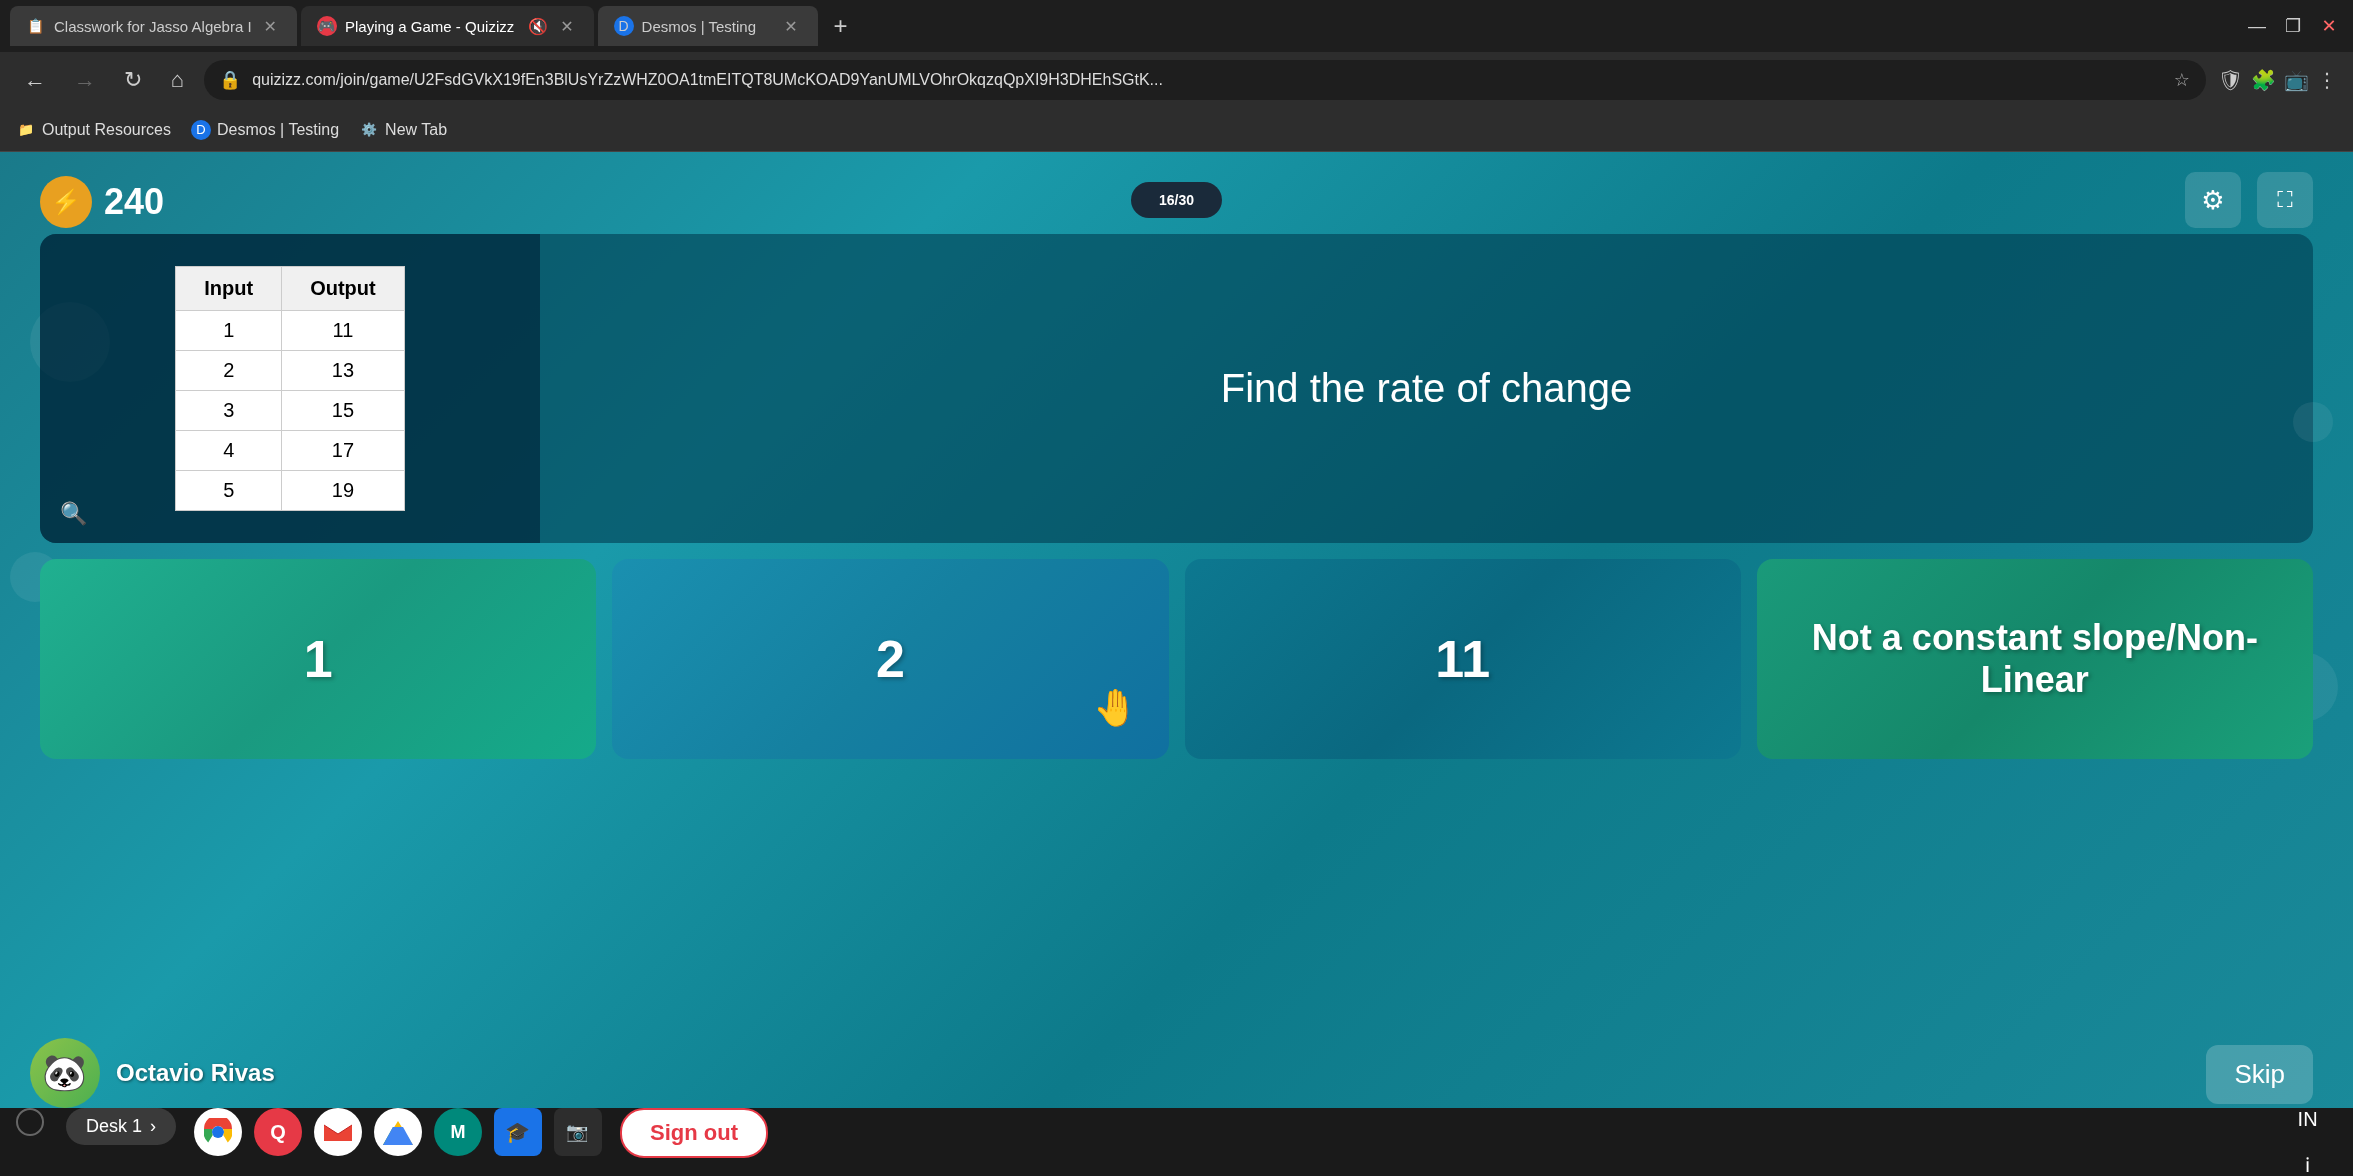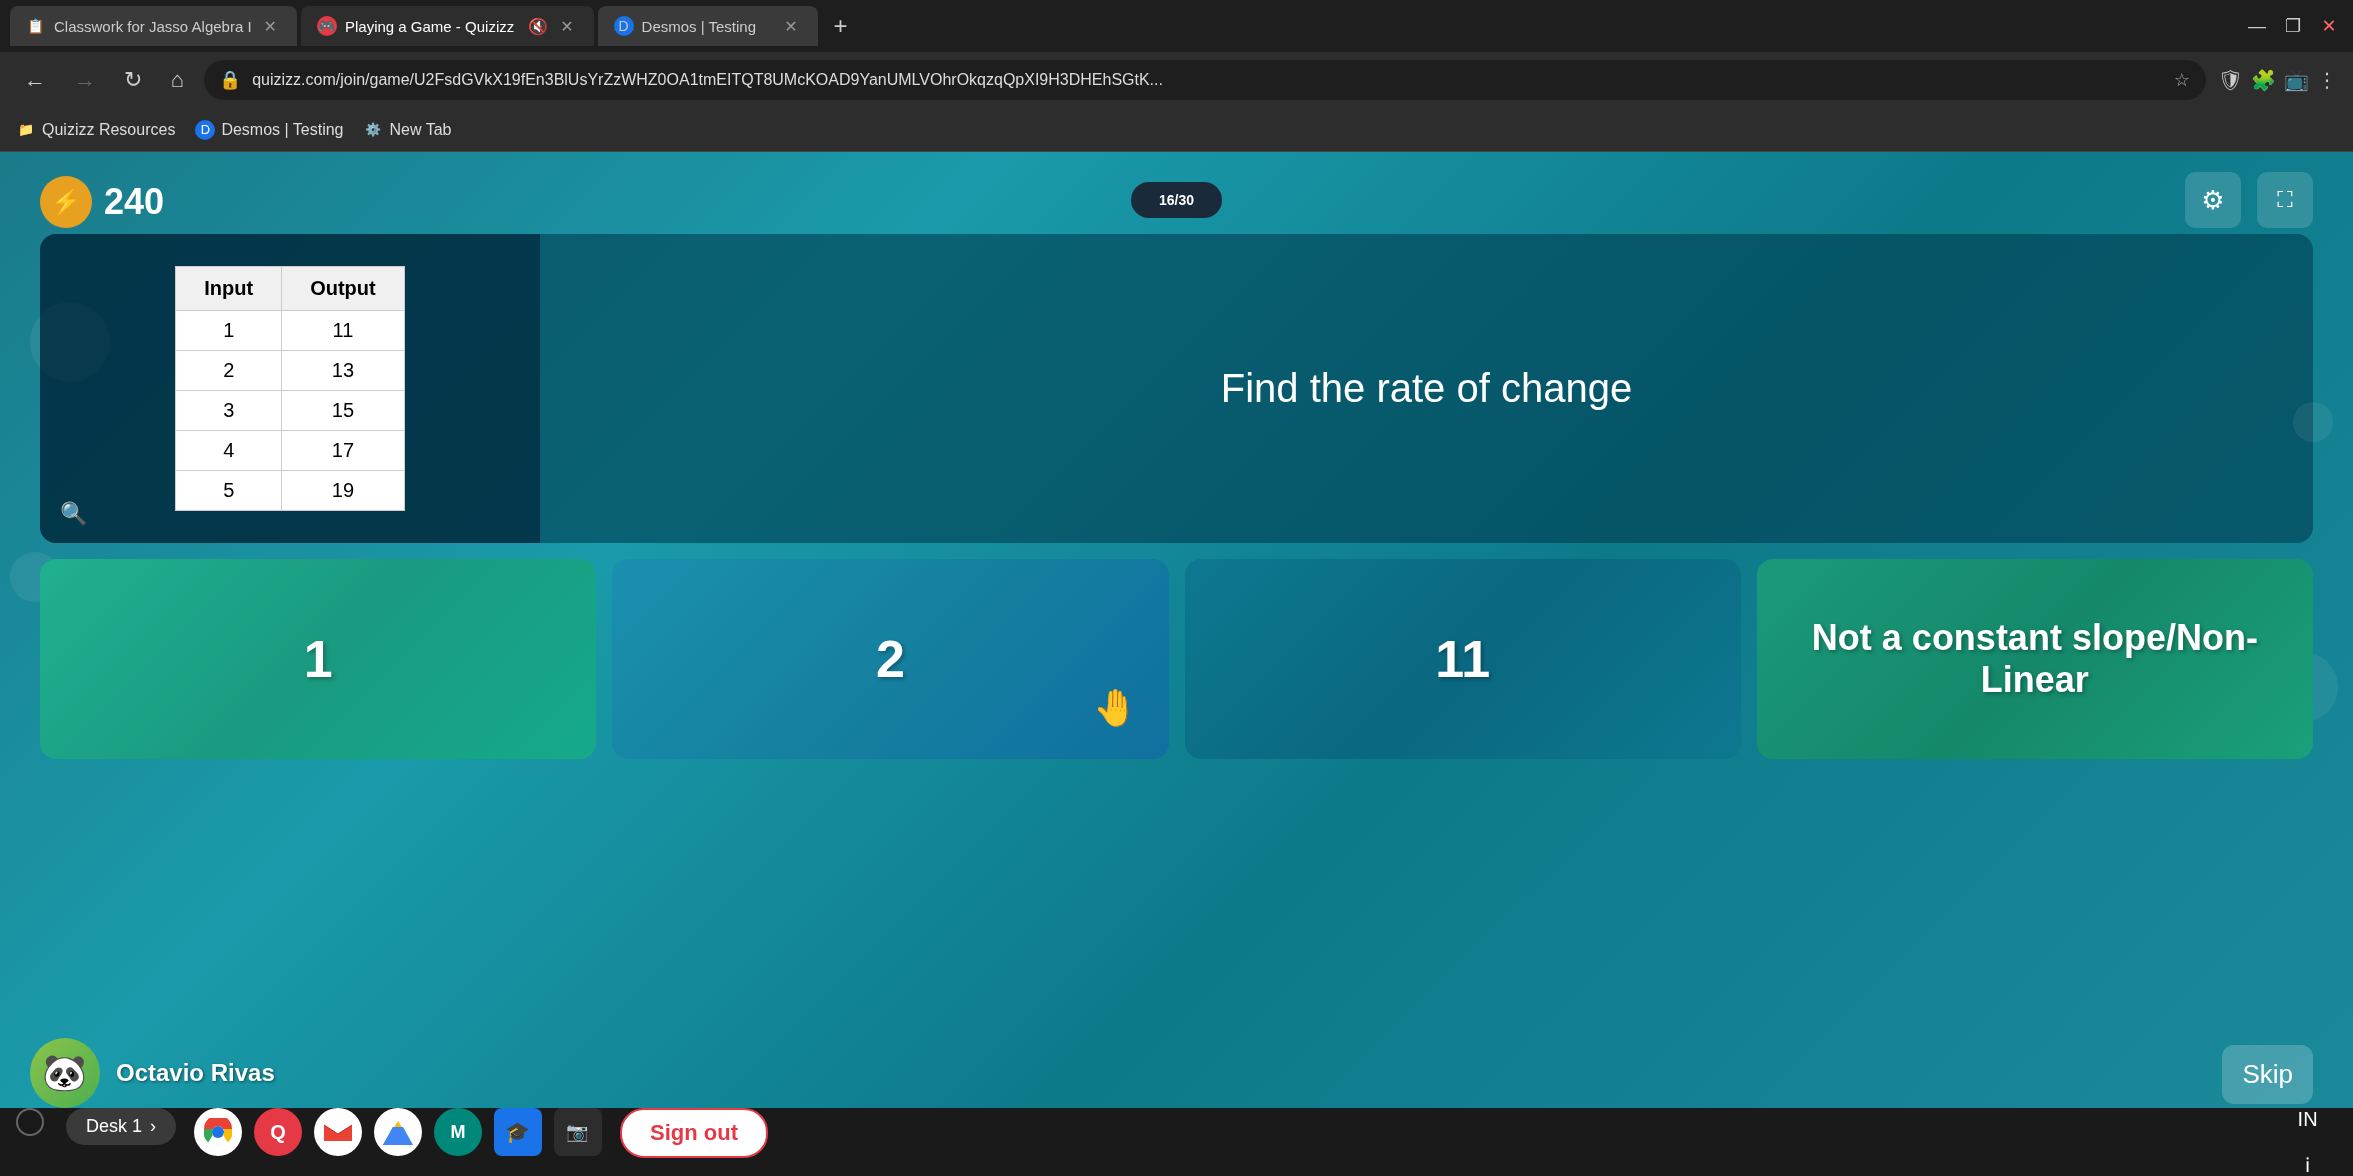--- a/index.html
+++ b/index.html
@@ -401,21 +401,21 @@
       text-shadow: 1px 1px 3px rgba(0,0,0,0.5);
     }
 
     .skip-btn {
       position: absolute;
       bottom: 20px;
       right: 40px;
       background: rgba(255,255,255,0.2);
       color: white;
       border-radius: 12px;
-      padding: 14px 20px;
+      padding: 14px 28px;
       font-size: 26px;
       cursor: pointer;
       font-weight: 500;
     }
 
     
     .taskbar {
       position: absolute;
       bottom: 0;
       width: 100%;
@@ -550,21 +550,21 @@
       <span>🛡</span>
       <span>🧩</span>
       <span>📺</span>
       <span>⋮</span>
     </div>
   </div>
 
   <div class="bookmarks-bar">
     <div class="bookmark-item">
       <span class="bookmark-icon">📁</span>
-      <span>Quizizz Resources</span>
+      <span>Output Resources</span>
     </div>
     <div class="bookmark-item">
       <span class="bookmark-icon" style="background:#1a73e8;color:white;border-radius:50%;">D</span>
       <span>Desmos | Testing</span>
     </div>
     <div class="bookmark-item">
       <span class="bookmark-icon">⚙️</span>
       <span>New Tab</span>
     </div>
   </div>

